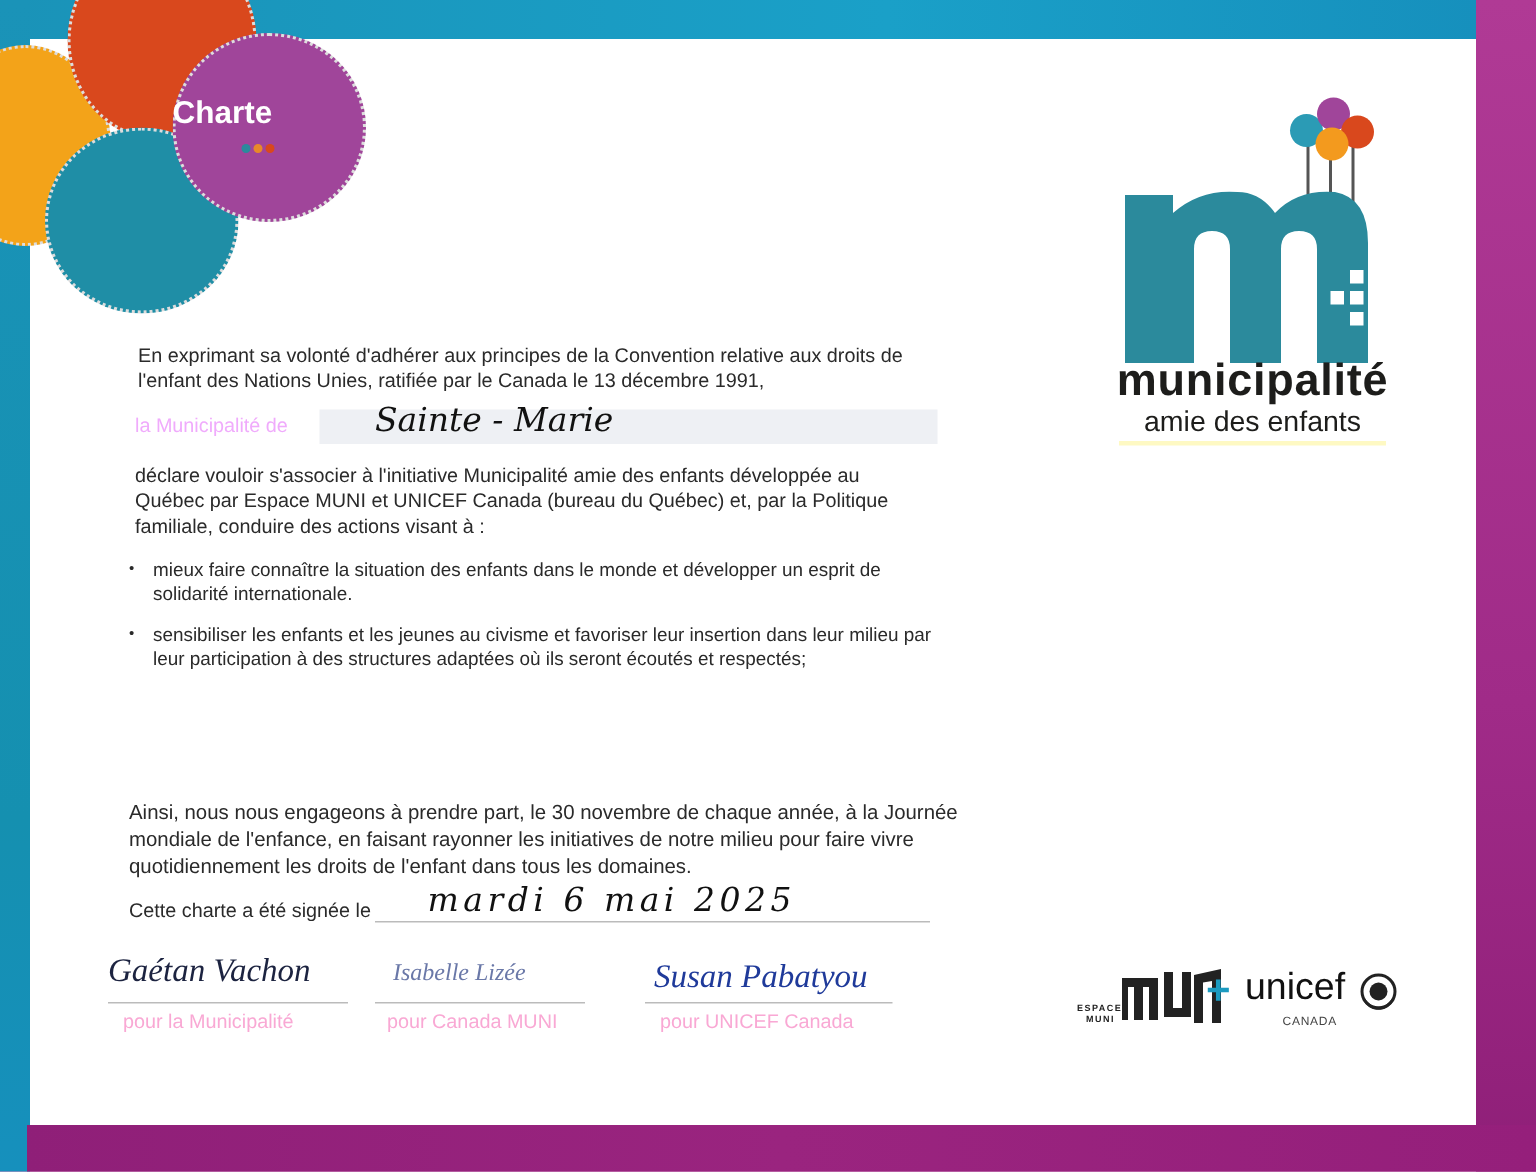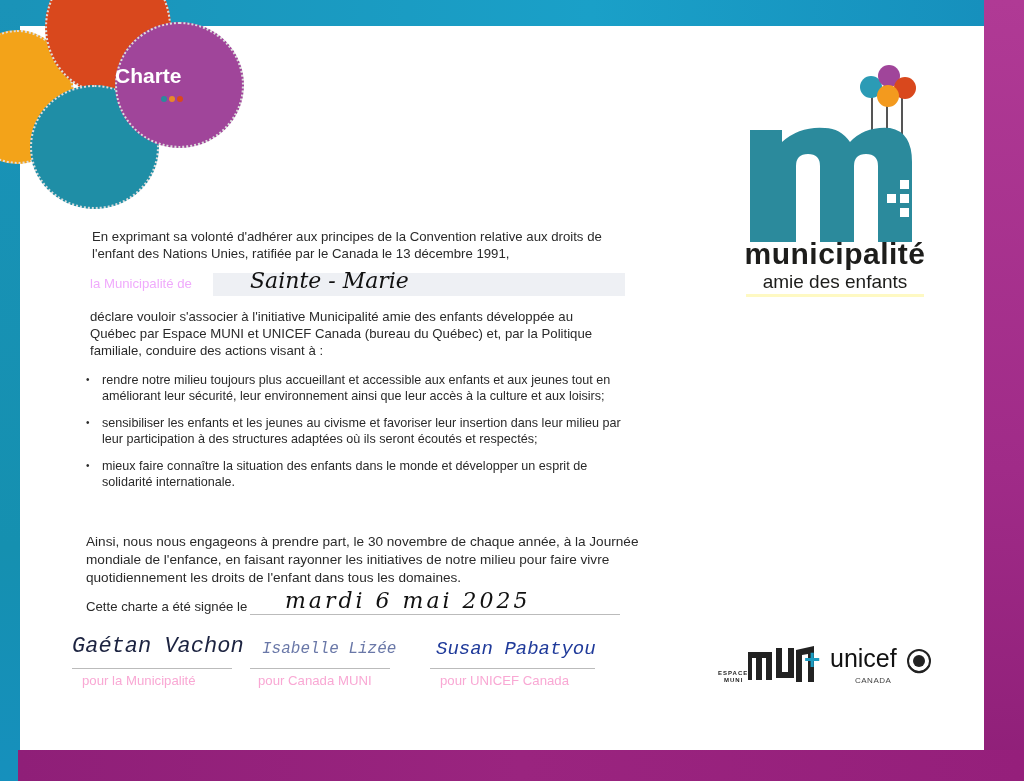--- a/index.html
+++ b/index.html
@@ -36,21 +36,21 @@
   .bullets { position: absolute; left: 86px; top: 372px; width: 540px; margin: 0; padding: 0; list-style: none; color: #2a2a2a; font-size: 12.6px; line-height: 16px; }
   .bullets li { position: relative; padding-left: 16px; margin-bottom: 11px; }
   .bullets li::before { content: "•"; position: absolute; left: 0; top: 0; font-size: 10px; }
   .p3 { left: 86px; top: 533px; width: 560px; font-size: 13.6px; line-height: 18px; }
 
   .signed-label { position: absolute; left: 86px; top: 599px; font-size: 13.2px; color: #2a2a2a; }
   .signed-date { position: absolute; left: 285px; top: 588px; font-family: "DejaVu Serif", serif; font-style: italic; font-size: 22px; color: #111; letter-spacing: 3px; }
   .signed-line { position: absolute; left: 250px; top: 614px; width: 370px; height: 1px; background: #bbb; }
   .sig-line { position: absolute; top: 668px; height: 1px; background: #bbb; }
   .sig-label { position: absolute; top: 673px; font-size: 13.2px; color: #f9a8d4; text-align: center; }
-  .sig-scrawl { position: absolute; font-family: Liberation Mono, monospace; font-style: italic; font-size: 20px; }
+  .sig-scrawl { position: absolute; font-family: Liberation Serif, serif; font-style: italic; font-size: 20px; }
 
   .partners { position: absolute; left: 718px; top: 642px; width: 220px; height: 50px; }
   .espace-text { position: absolute; left: 0; top: 28px; font-size: 6px; font-weight: bold; letter-spacing: 1px; line-height: 7px; color: #222; }
   .plus { position: absolute; left: 86px; top: 2px; font-size: 28px; font-weight: bold; color: #1b9bc1; }
   .unicef { position: absolute; left: 112px; top: 2px; font-size: 25px; color: #111; }
   .unicef-canada { position: absolute; left: 137px; top: 34px; font-size: 8px; color: #444; letter-spacing: 0.5px; }
 </style>
 </head>
 <body>
 
@@ -97,40 +97,39 @@
 
 <div class="text p1">En exprimant sa volonté d'adhérer aux principes de la Convention relative aux droits de l'enfant des Nations Unies, ratifiée par le Canada le 13 décembre 1991,</div>
 
 <div class="muni-line">la Municipalité de</div>
 <div class="muni-field"></div>
 <div class="muni-name">Sainte - Marie</div>
 
 <div class="text p2">déclare vouloir s'associer à l'initiative Municipalité amie des enfants développée au Québec par Espace MUNI et UNICEF Canada (bureau du Québec) et, par la Politique familiale,  conduire des actions visant à :</div>
 
 <ul class="bullets">
-  <li>rendre notre milieu toujours plus accueillant et accessible aux enfants et aux jeunes tout en améliorant leur sécurité, leur environnement ainsi que leur accès à la culture et aux loisirs;</li>
+  <li>mieux faire connaître la situation des enfants dans le monde et développer un esprit de solidarité internationale.</li>
   <li>sensibiliser les enfants et les jeunes au civisme et favoriser leur insertion dans leur milieu par leur participation à des structures adaptées où ils seront écoutés et respectés;</li>
-  <li>mieux faire connaître la situation des enfants dans le monde et développer un esprit de solidarité internationale.</li>
 </ul>
 
 <div class="text p3">Ainsi, nous nous engageons à prendre part, le 30 novembre de chaque année, à la Journée mondiale de l'enfance, en faisant rayonner les initiatives de notre milieu pour faire vivre  quotidiennement les droits de l'enfant dans tous les domaines.</div>
 
 <div class="signed-label">Cette charte a été signée le</div>
 <div class="signed-date">mardi 6 mai 2025</div>
 <div class="signed-line"></div>
 
 <div class="sig-scrawl" style="left:72px;top:634px;color:#1c2340;font-size:22px">Gaétan Vachon</div>
 <div class="sig-line" style="left:72px;width:160px"></div>
 <div class="sig-label" style="left:82px">pour la Municipalité</div>
 
 <div class="sig-scrawl" style="left:262px;top:640px;color:#6a78a8;font-size:16px">Isabelle Lizée</div>
 <div class="sig-line" style="left:250px;width:140px"></div>
 <div class="sig-label" style="left:258px">pour Canada MUNI</div>
 
-<div class="sig-scrawl" style="left:436px;top:638px;color:#1f3a9a;font-size:19px">Susan Pabatyou</div>
+<div class="sig-scrawl" style="left:436px;top:638px;color:#1f3a9a;font-size:22px">Susan Pabatyou</div>
 <div class="sig-line" style="left:430px;width:165px"></div>
 <div class="sig-label" style="left:440px">pour UNICEF Canada</div>
 
 <div class="partners">
   <svg width="80" height="44" style="position:absolute;left:24px;top:0">
     <path d="M6 10 H30 V38 H24 V16 H20 V38 H14 V16 H10 V38 H6 Z" fill="#222"></path>
     <path d="M34 6 H40 V30 H46 V6 H52 V36 H34 Z" fill="#222"></path>
     <path d="M54 8 L72 4 V40 H66 V12 L60 13 V40 H54 Z" fill="#222"></path>
   </svg>
   <div class="espace-text">

